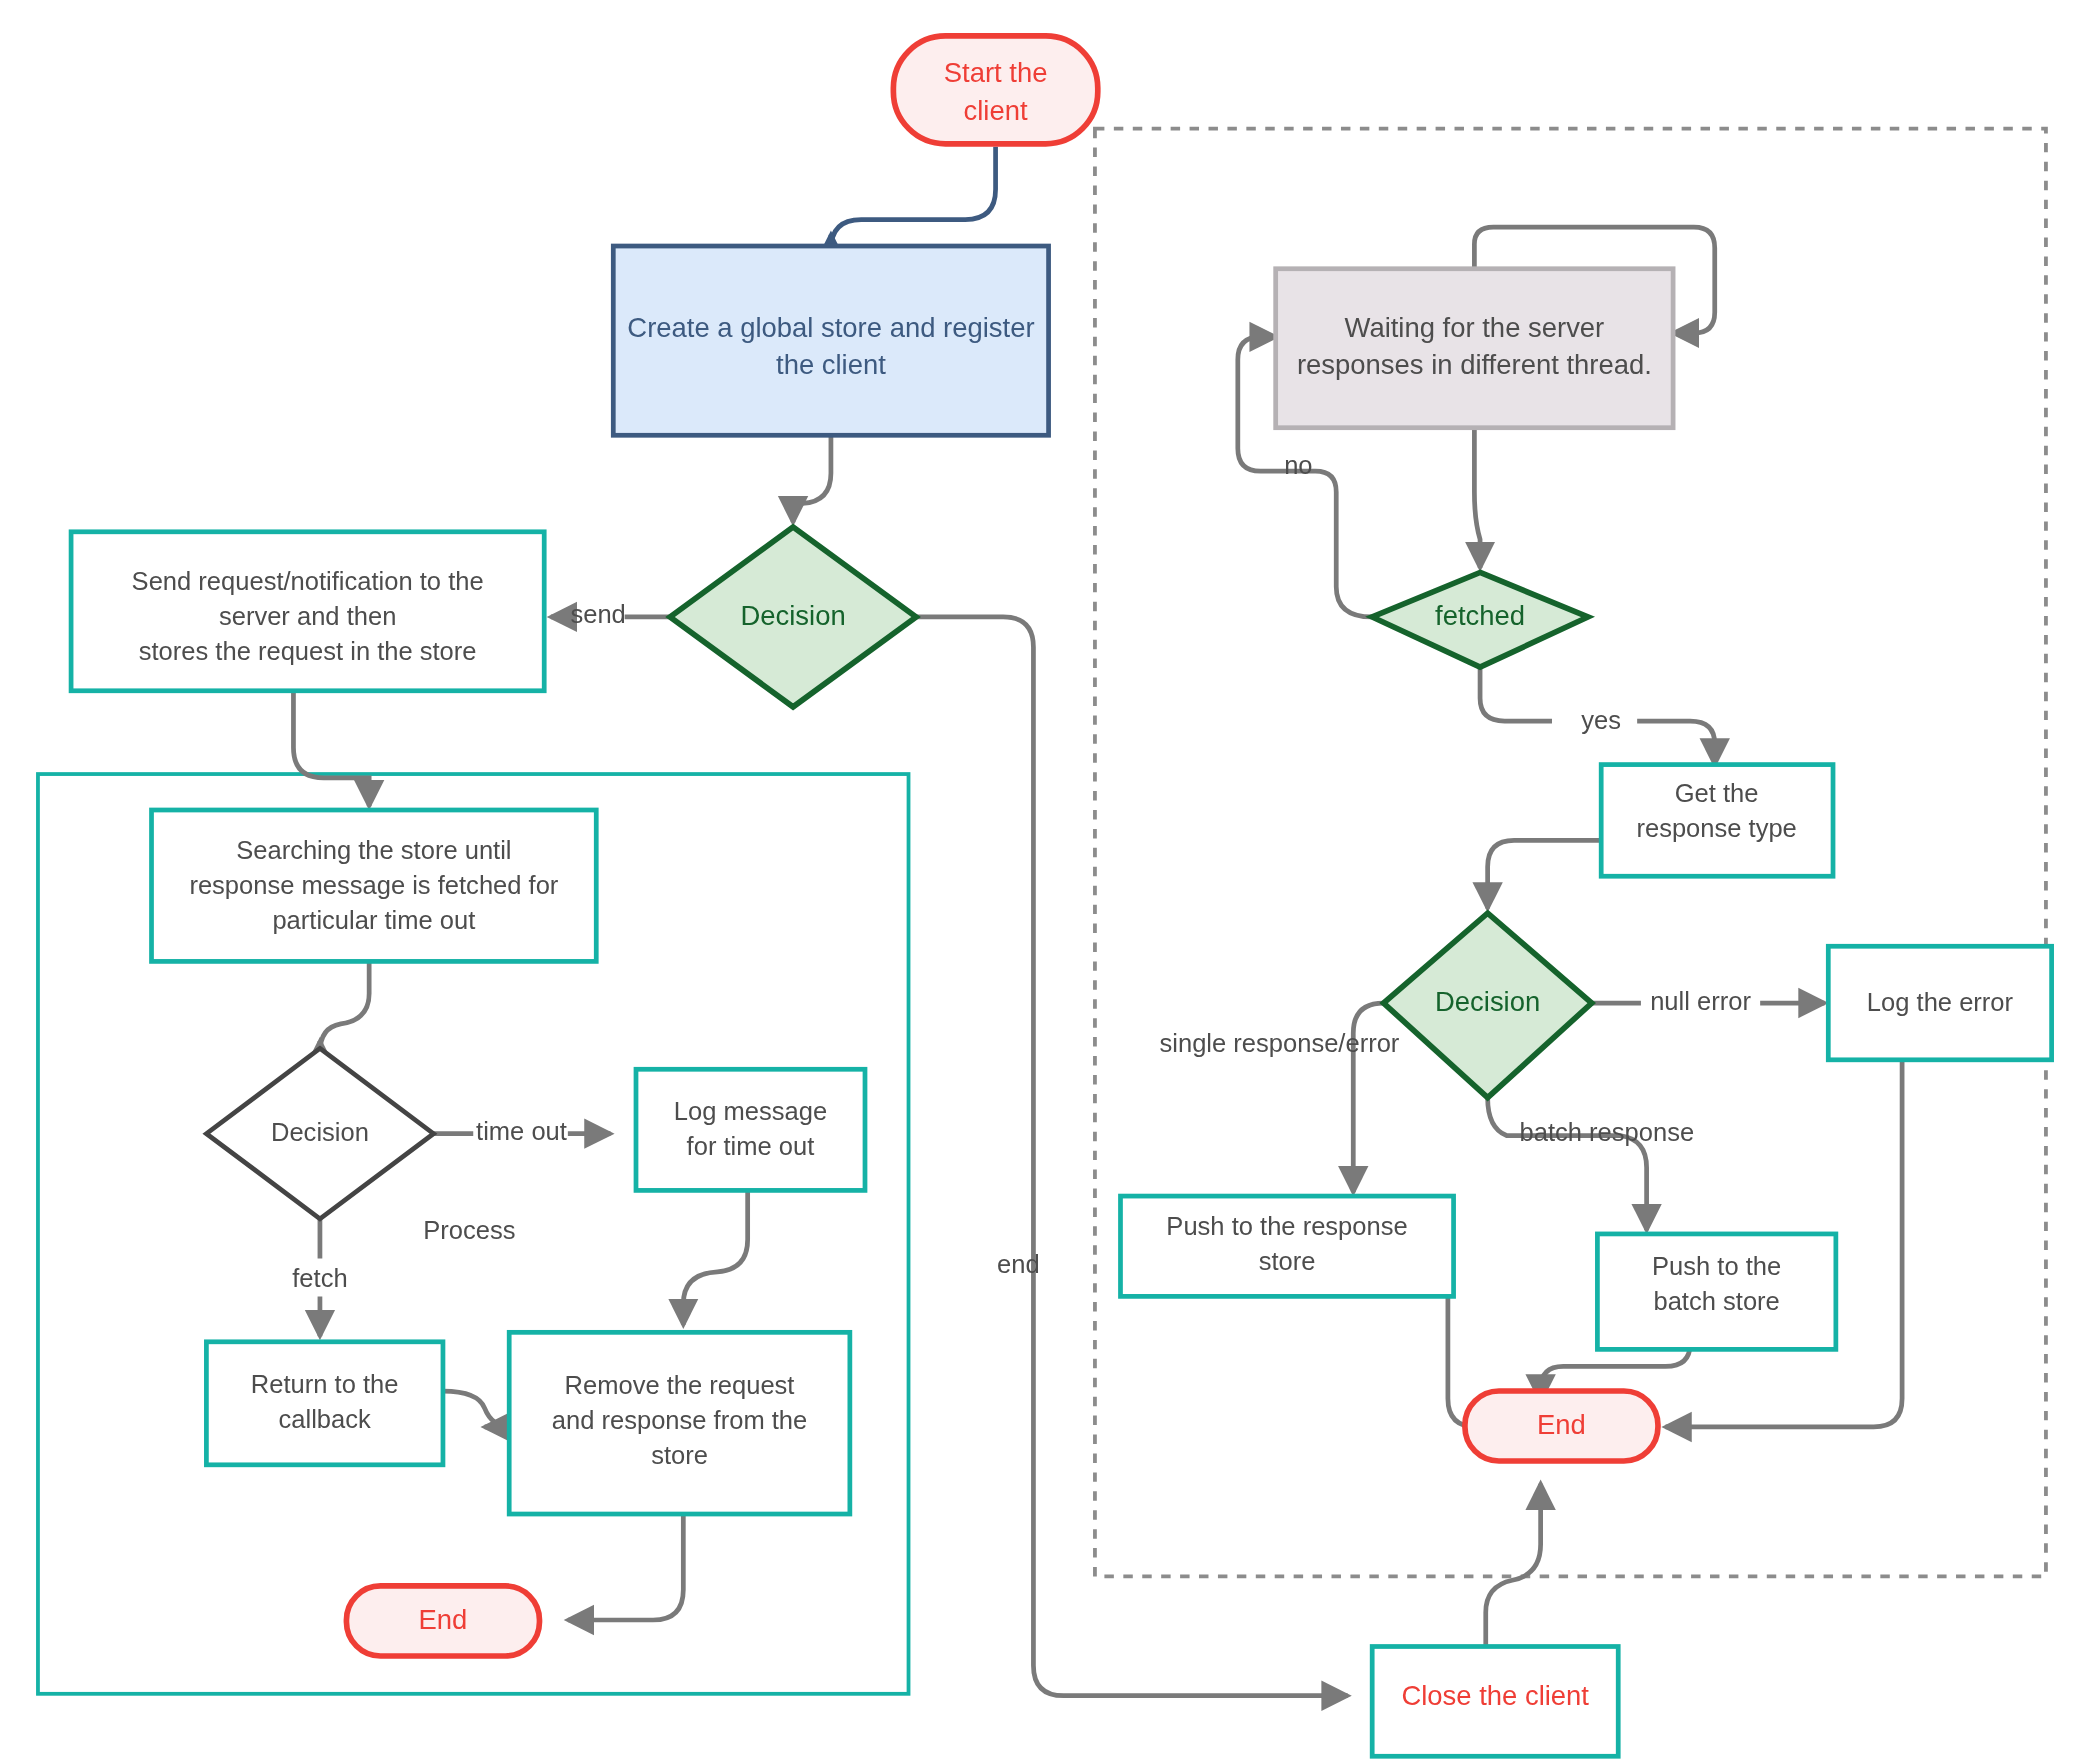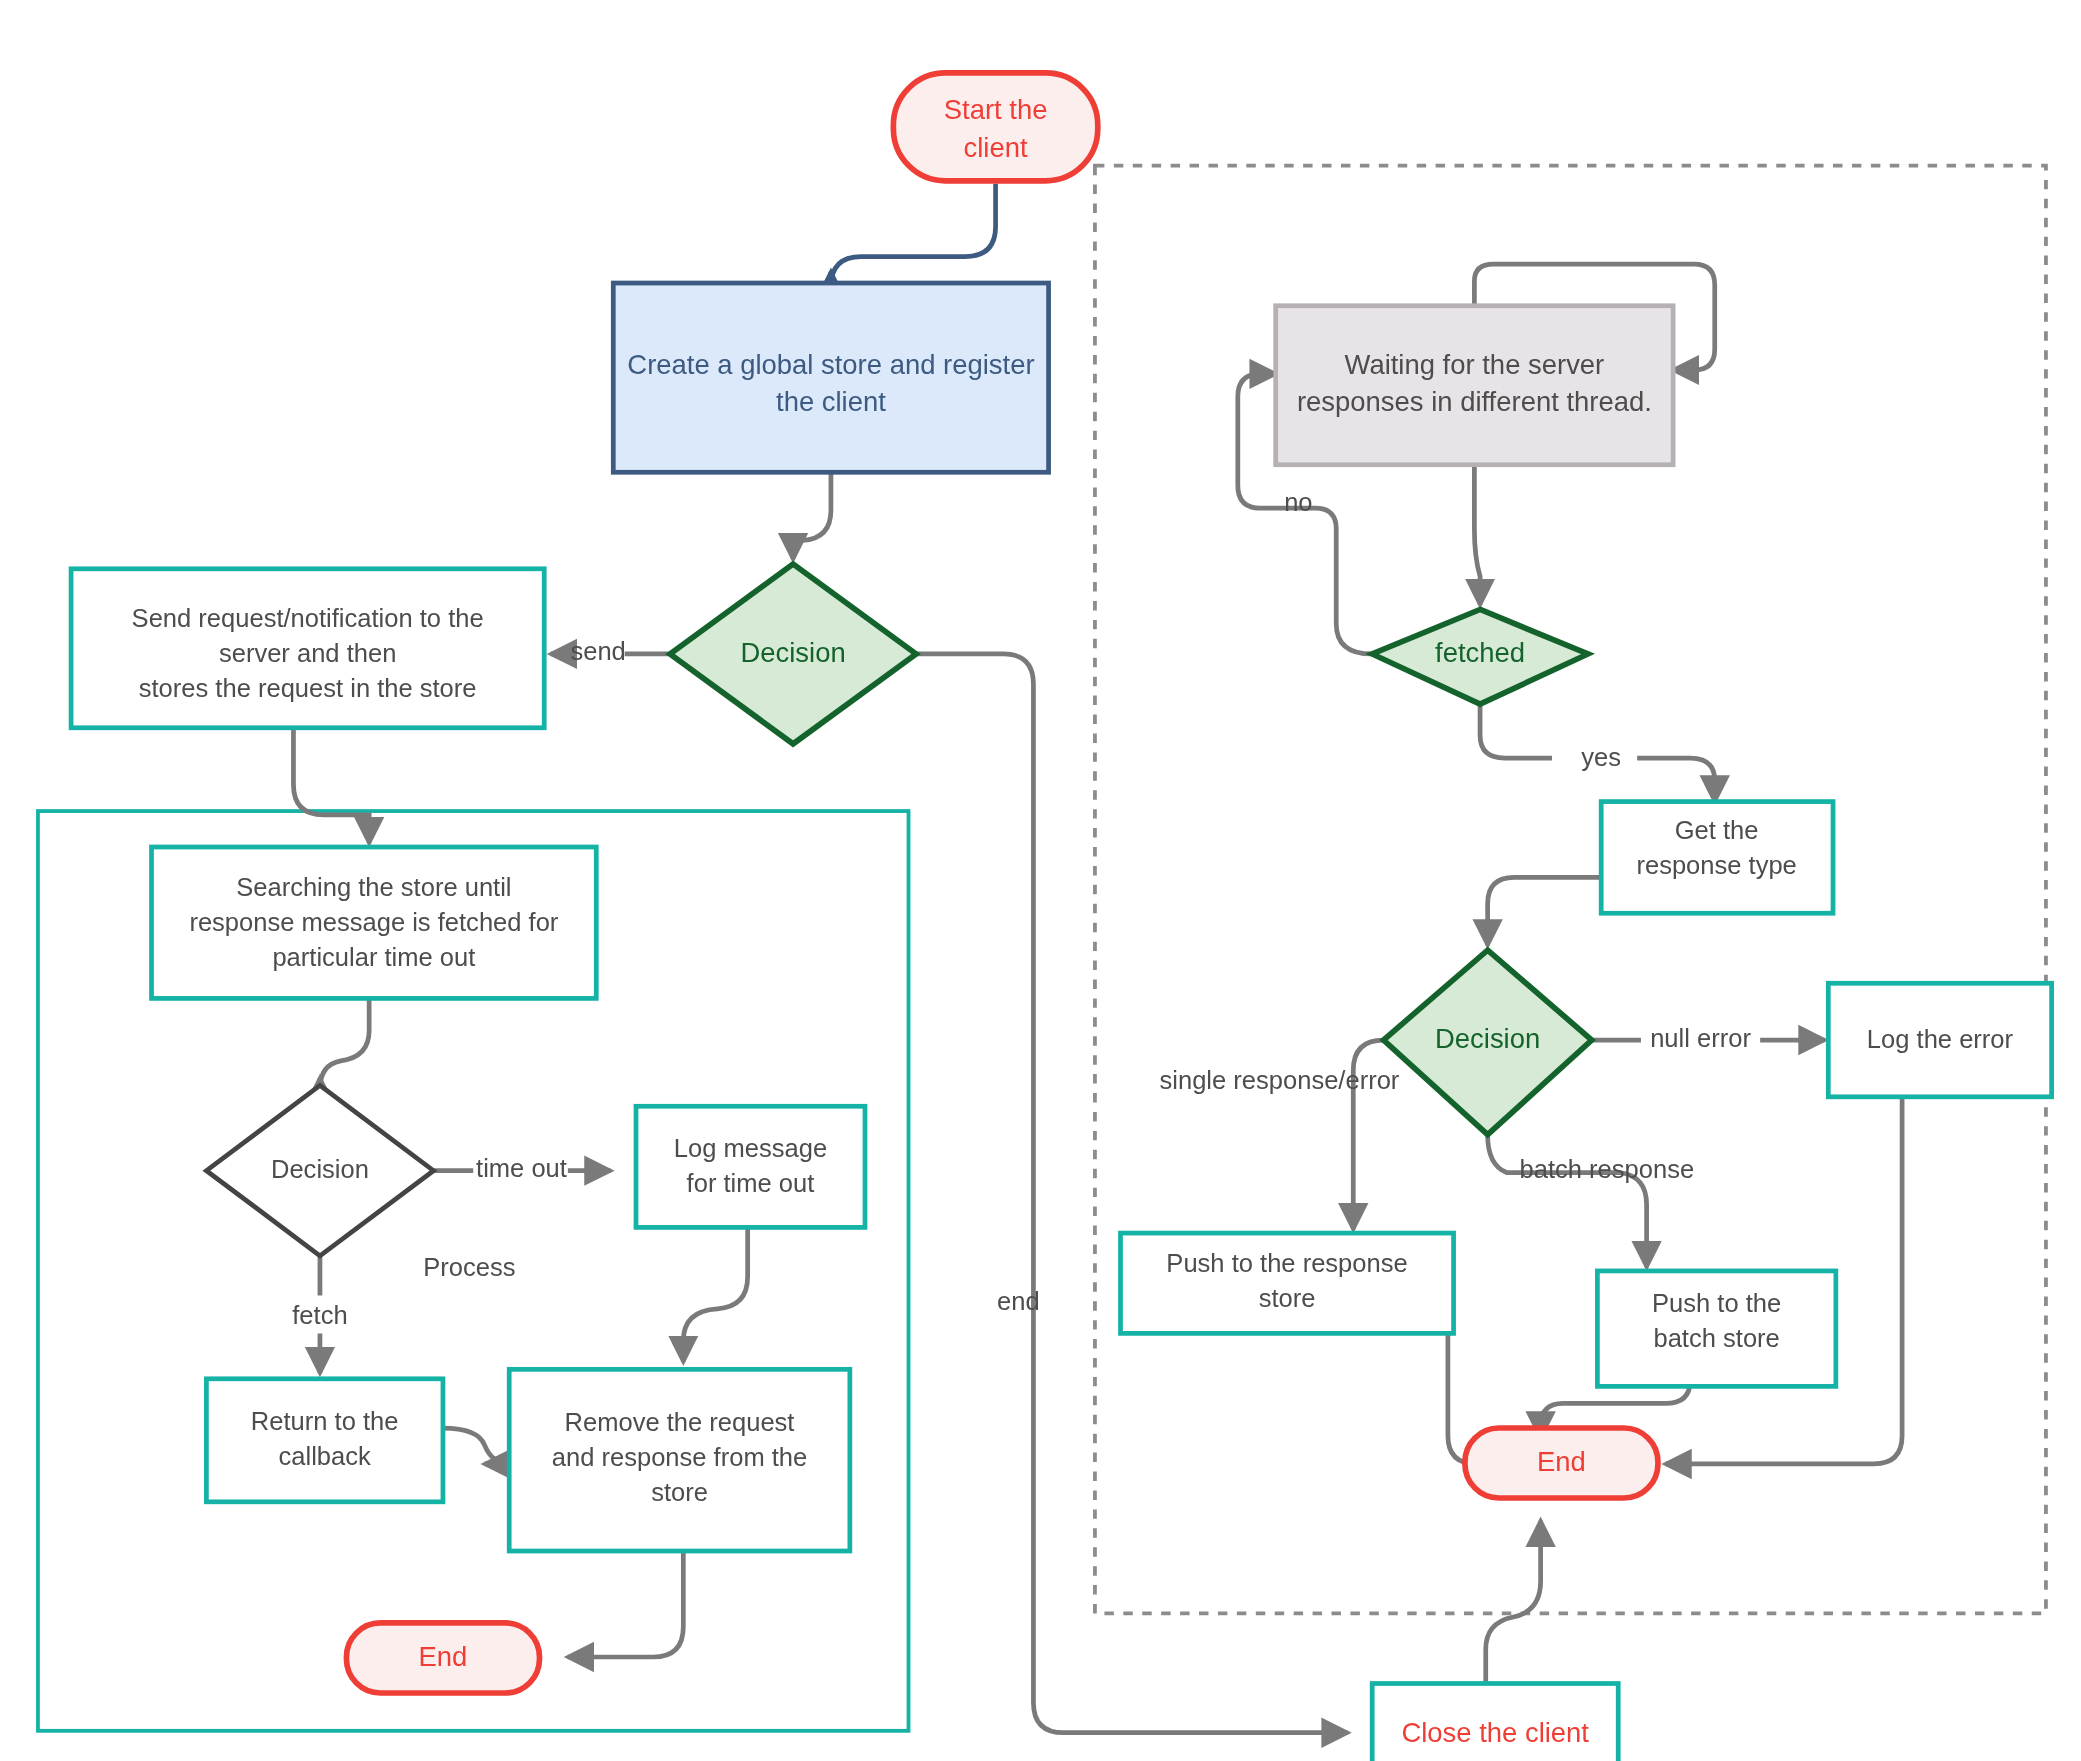--- a/index.html
+++ b/index.html
@@ -1,18 +1,18 @@
 <!DOCTYPE html>
 <html style="font-size:15px"><head>
 <meta charset="utf-8">
 <style>
   html,body{margin:0;padding:0;background:#ffffff;}
   body{width:2082px;height:1761px;overflow:hidden;
        font-family:"Liberation Sans","DejaVu Sans",sans-serif;}
-  #stage{position:relative;width:2082px;height:1421px;margin-top:37px;}
+  #stage{position:relative;width:2082px;height:1421px;}
   svg#flow{position:absolute;top:0;left:0;width:2082px;height:1761px;}
   .node-text{font-family:"Liberation Sans","DejaVu Sans",sans-serif;}
   text{dominant-baseline:middle;}
 </style>
 </head>
 <body>
 
 <div id="stage">
 <svg id="flow" viewBox="0 0 2200 1861">
   <defs>

